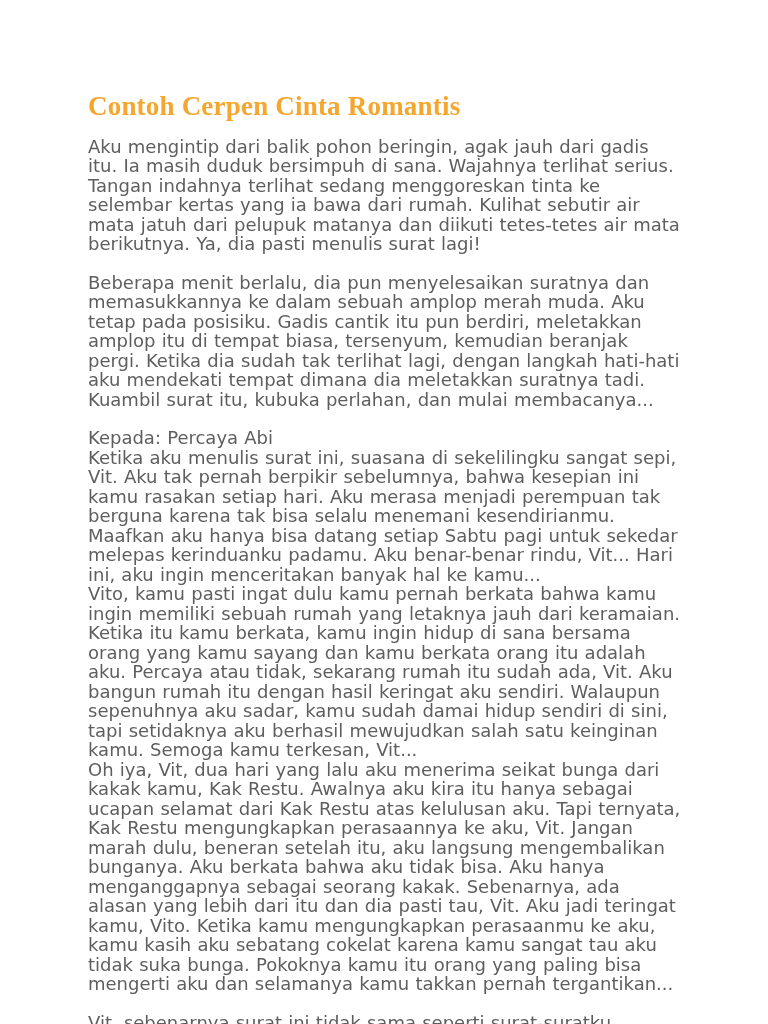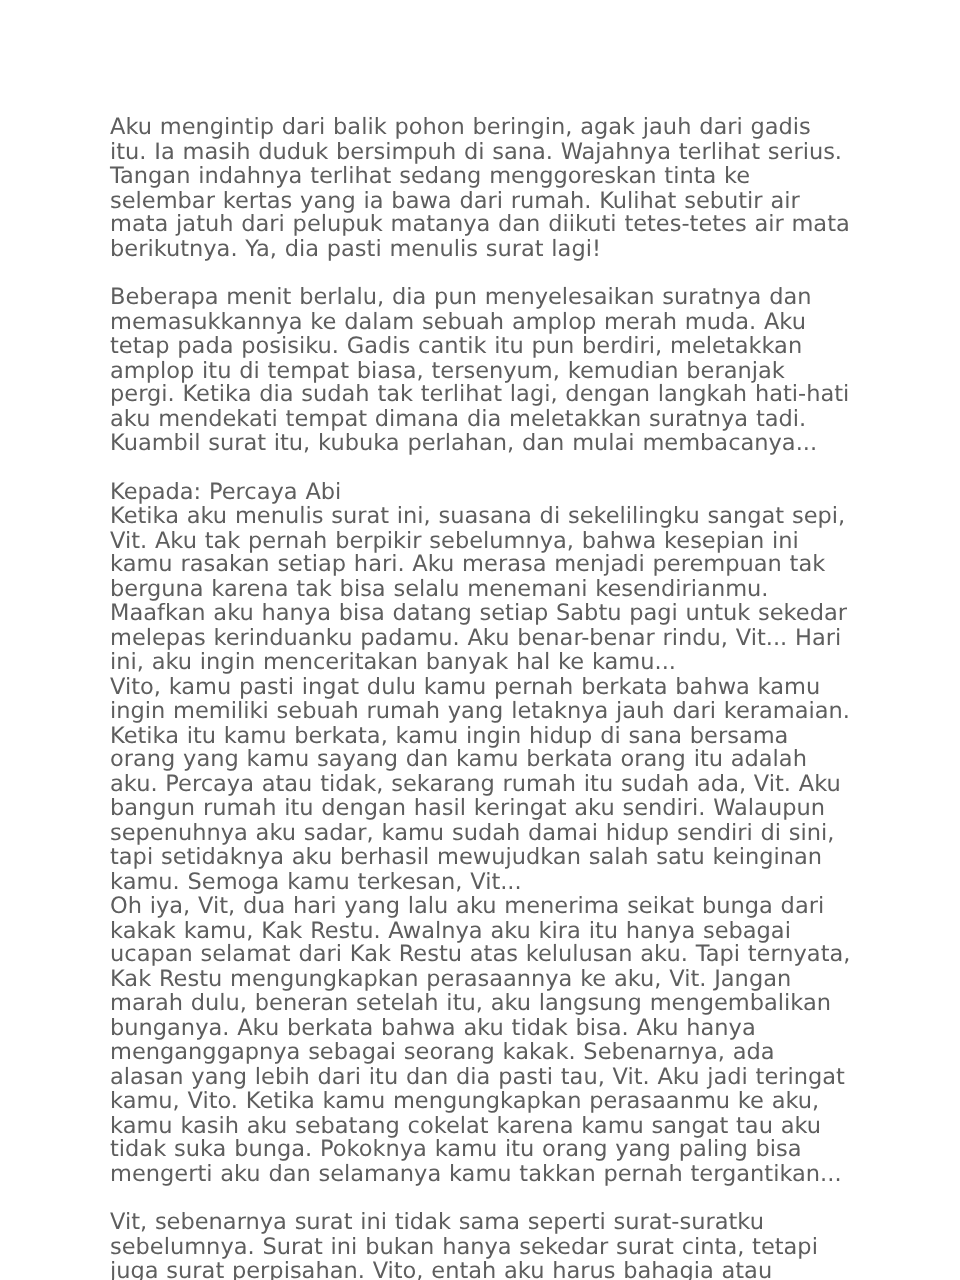--- a/index.html
+++ b/index.html
@@ -42,20 +42,21 @@
     word-spacing: 0.5px;
   }
   .para.gap-after {
     margin-bottom: 19px;
   }
 </style>
 </head>
 <body style="background: rgb(255, 255, 255);">
 
 <div class="doc-page">
+  <h1 class="doc-title" style="color: rgb(244, 166, 46);">Contoh Cerpen Cinta Romantis</h1>
 
   <div>
 
     <p class="para gap-after" style="color: rgb(94, 94, 94);">Aku mengintip dari balik pohon beringin, agak jauh dari gadis itu. Ia masih duduk bersimpuh di sana. Wajahnya terlihat serius. Tangan indahnya terlihat sedang menggoreskan tinta ke selembar kertas yang ia bawa dari rumah. Kulihat sebutir air mata jatuh dari pelupuk matanya dan diikuti tetes-tetes air mata berikutnya. Ya, dia pasti menulis surat lagi!</p>
 
     <p class="para gap-after" style="color: rgb(94, 94, 94);">Beberapa menit berlalu, dia pun menyelesaikan suratnya dan memasukkannya ke dalam sebuah amplop merah muda. Aku tetap pada posisiku. Gadis cantik itu pun berdiri, meletakkan amplop itu di tempat biasa, tersenyum, kemudian beranjak pergi. Ketika dia sudah tak terlihat lagi, dengan langkah hati-hati aku mendekati tempat dimana dia meletakkan suratnya tadi. Kuambil surat itu, kubuka perlahan, dan mulai membacanya...</p>
 
     <p class="para" style="color: rgb(94, 94, 94);">Kepada: Percaya Abi</p>
 
     <p class="para" style="color: rgb(94, 94, 94);">Ketika aku menulis surat ini, suasana di sekelilingku sangat sepi, Vit. Aku tak pernah berpikir sebelumnya, bahwa kesepian ini kamu rasakan setiap hari. Aku merasa menjadi perempuan tak berguna karena tak bisa selalu menemani kesendirianmu. Maafkan aku hanya bisa datang setiap Sabtu pagi untuk sekedar melepas kerinduanku padamu. Aku benar-benar rindu, Vit... Hari ini, aku ingin menceritakan banyak hal ke kamu...</p>

